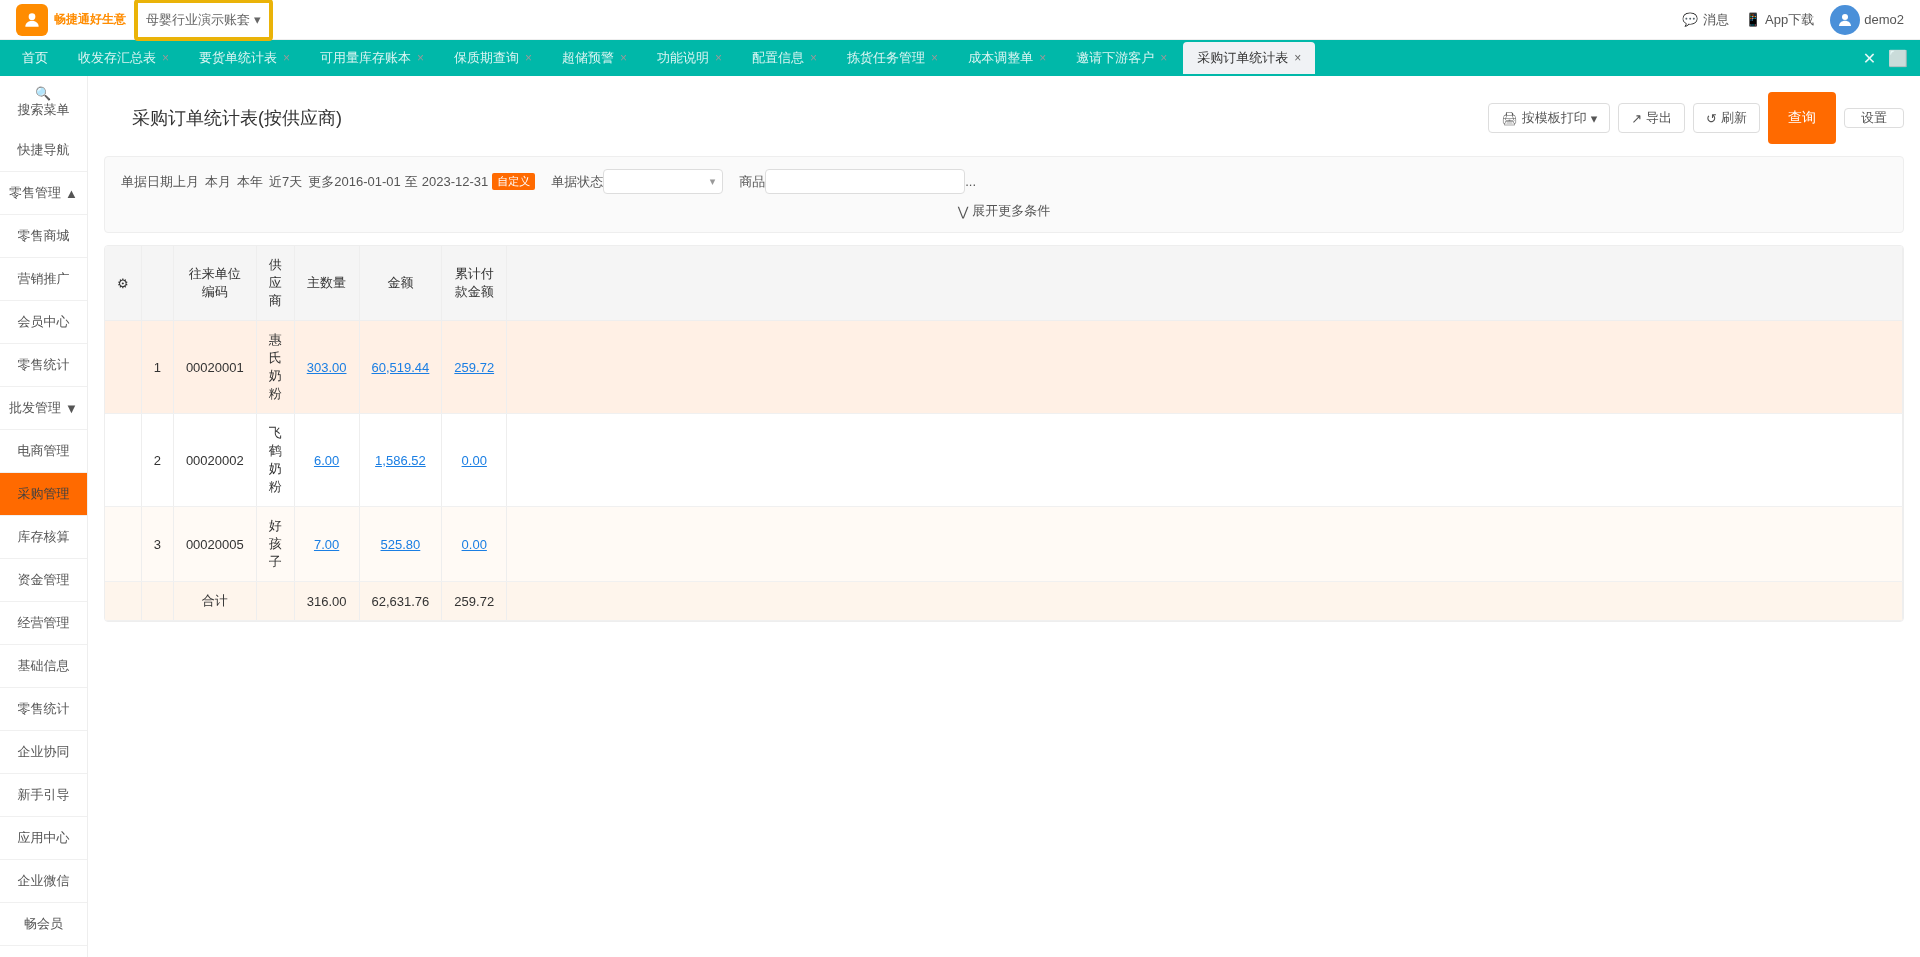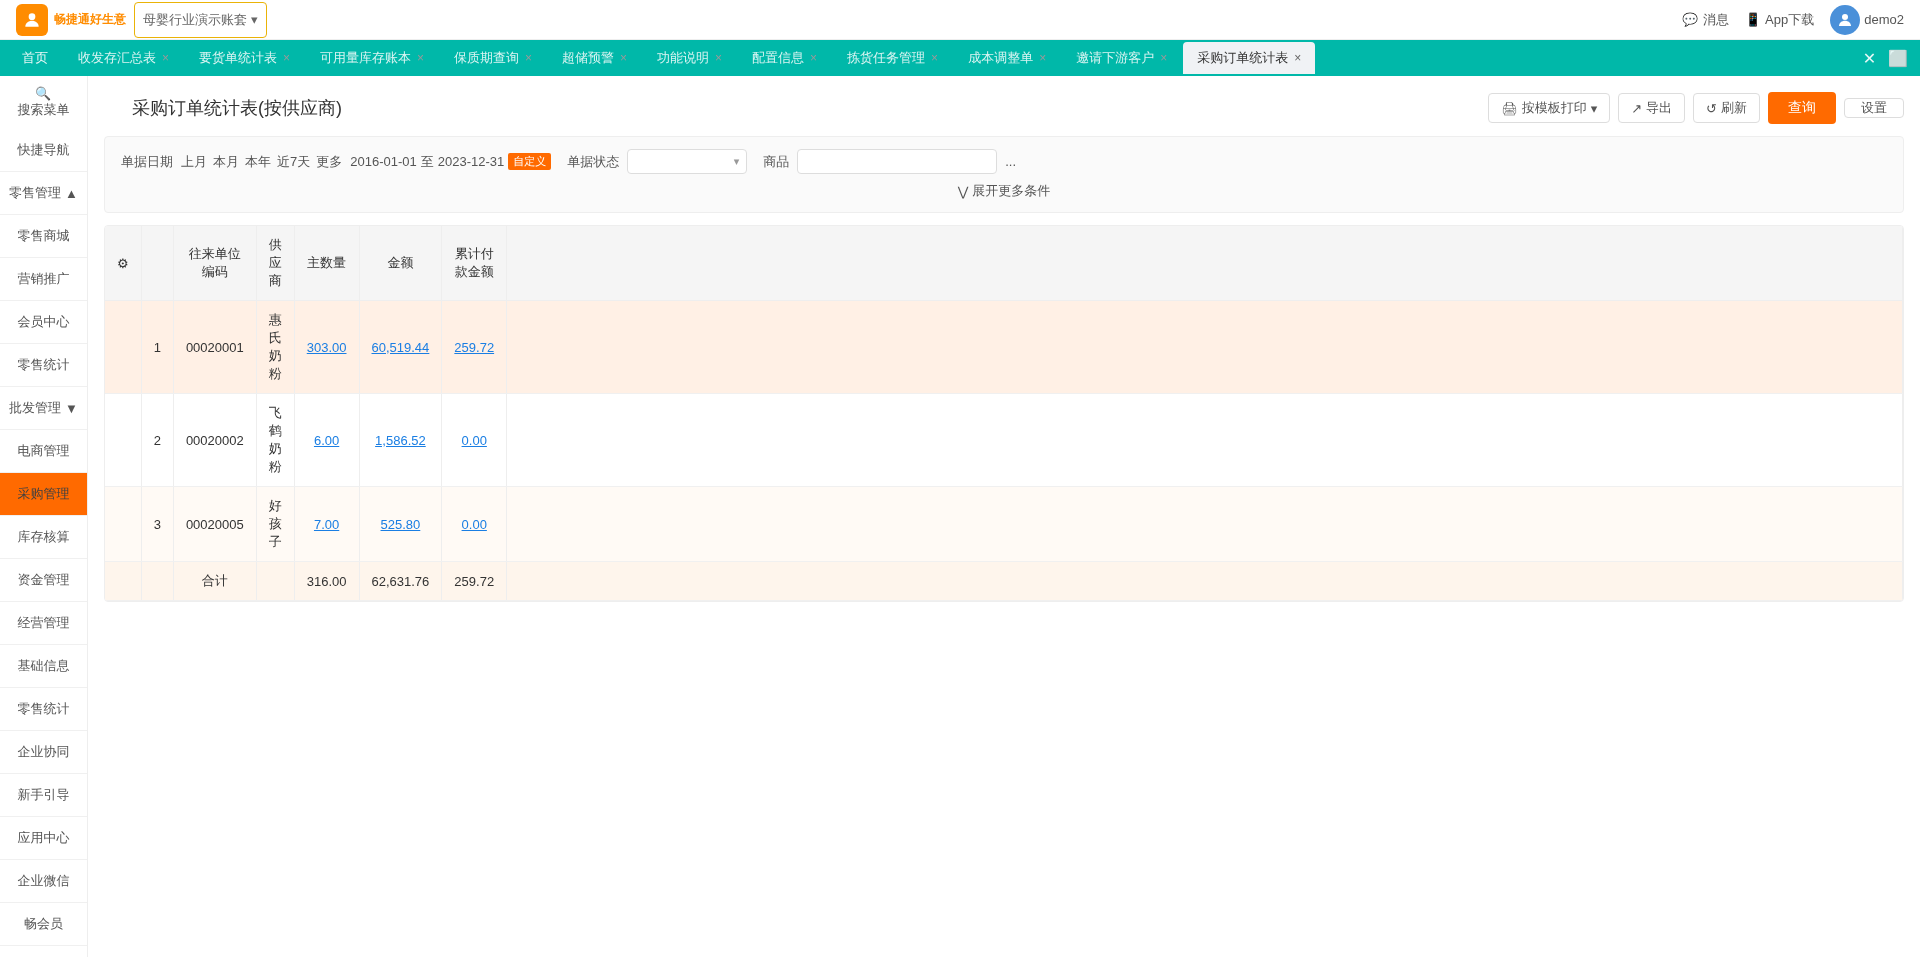--- a/index.html
+++ b/index.html
@@ -4,21 +4,21 @@
   <style>
     * { margin: 0; padding: 0; box-sizing: border-box; }
     body { font-family: 'Microsoft YaHei', Arial, sans-serif; font-size: 13px; background: #f5f5f5; width: 1920px; min-height: 957px; overflow-x: hidden; }
 
     
     .top-bar { height: 40px; background: #fff; display: flex; align-items: center; justify-content: space-between; padding: 0 16px; border-bottom: 1px solid #eee; gap: 8px; }
     .top-bar-left { display: flex; align-items: center; gap: 8px; }
     .logo-area { display: flex; align-items: center; gap: 6px; }
     .logo-icon { width: 32px; height: 32px; background: #ff8c00; border-radius: 6px; display: flex; align-items: center; justify-content: center; color: white; font-weight: bold; font-size: 12px; }
     .logo-text { color: #ff8c00; font-size: 12px; font-weight: bold; line-height: 1.2; }
-    .workspace-selector { display: flex; align-items: center; gap: 4px; color: #666; font-size: 13px; cursor: pointer; padding: 8px 8px; border: 1px solid #eab308; border-radius: 4px; background: #fff; }
+    .workspace-selector { display: flex; align-items: center; gap: 4px; color: #666; font-size: 13px; cursor: pointer; padding: 8px 8px; border: 4px solid #eab308; border-radius: 4px; background: #fff; }
     .top-bar-right { display: flex; align-items: center; gap: 16px; }
     .top-bar-action { display: flex; align-items: center; gap: 4px; color: #555; cursor: pointer; font-size: 13px; }
     .user-avatar { width: 30px; height: 30px; border-radius: 50%; background: #4a90d9; display: flex; align-items: center; justify-content: center; color: white; font-size: 12px; }
 
     
     .nav-tabs { height: 36px; background: #00b8a9; display: flex; align-items: center; padding: 0 0 0 8px; gap: 2px; overflow: hidden; }
     .nav-tab { height: 32px; padding: 0 14px; display: flex; align-items: center; gap: 6px; font-size: 13px; color: rgba(255,255,255,0.85); cursor: pointer; border-radius: 4px 4px 0 0; white-space: nowrap; position: relative; }
     .nav-tab.active { background: #f0f2f5; color: #333; }
     .nav-tab .close-btn { font-size: 12px; color: #999; cursor: pointer; line-height: 1; }
     .nav-tab.active .close-btn { color: #666; }
@@ -38,27 +38,27 @@
     .main-content { flex: 1; background: #f0f2f5; overflow: auto; padding: 0; }
     .page-container { background: #fff; margin: 0; padding: 16px; min-height: 100%; }
 
     
     .page-header { display: flex; align-items: center; justify-content: space-between; margin-bottom: 12px; margin-left: 28px; }
     .page-title { font-size: 18px; color: #333; font-weight: 500; }
     .page-actions { display: flex; align-items: center; gap: 8px; }
     .btn-print { display: flex; align-items: center; gap: 4px; padding: 5px 12px; border: 1px solid #ddd; border-radius: 4px; cursor: pointer; font-size: 13px; color: #555; background: #fff; }
     .btn-export { display: flex; align-items: center; gap: 4px; padding: 5px 12px; border: 1px solid #ddd; border-radius: 4px; cursor: pointer; font-size: 13px; color: #555; background: #fff; }
     .btn-refresh { display: flex; align-items: center; gap: 4px; padding: 5px 12px; border: 1px solid #ddd; border-radius: 4px; cursor: pointer; font-size: 13px; color: #555; background: #fff; }
-    .btn-query { padding: 7px 20px; background: #ff6a00; color: #fff; border: none; border-radius: 4px; cursor: pointer; font-size: 14px; }
+    .btn-query { padding: 17px 20px; background: #ff6a00; color: #fff; border: none; border-radius: 4px; cursor: pointer; font-size: 14px; }
     .btn-settings { padding: 0 16px; background: #fff; color: #555; border: 1px solid #ddd; border-radius: 4px; cursor: pointer; font-size: 13px; }
 
     
     .filter-area { background: #fafafa; border: 1px solid #eee; border-radius: 4px; padding: 12px 16px; margin-bottom: 12px; }
     .filter-row { display: flex; align-items: center; gap: 16px; flex-wrap: wrap; }
-    .filter-item { display: flex; align-items: center; gap: 8px; }
+    .filter-item { display: flex; align-items: center; }
     .filter-label { color: #555; font-size: 13px; white-space: nowrap; }
     .date-shortcuts { display: flex; gap: 6px; }
     .date-shortcut { color: #555; font-size: 13px; cursor: pointer; }
     .date-range { display: flex; align-items: center; gap: 4px; font-size: 13px; color: #555; }
     .custom-badge { background: #ff6a00; color: #fff; font-size: 11px; padding: 1px 5px; border-radius: 2px; }
     .filter-select { border: 1px solid #ddd; border-radius: 4px; padding: 4px 28px 4px 8px; font-size: 13px; color: #555; background: #fff; cursor: pointer; appearance: none; min-width: 120px; }
     .filter-input { border: 1px solid #ddd; border-radius: 4px; padding: 4px 8px; font-size: 13px; color: #555; min-width: 200px; }
     .expand-btn { display: flex; align-items: center; gap: 4px; color: #555; font-size: 13px; cursor: pointer; margin: 8px auto 0; width: fit-content; }
     .select-wrapper { position: relative; display: inline-flex; align-items: center; }
     .select-arrow { position: absolute; right: 8px; pointer-events: none; color: #999; font-size: 11px; }

